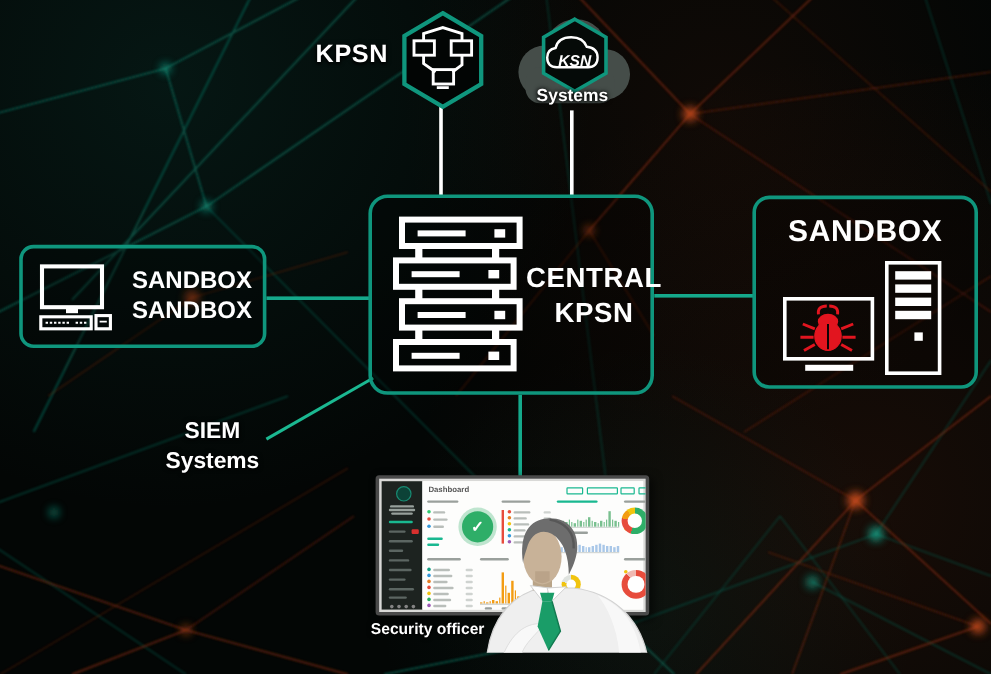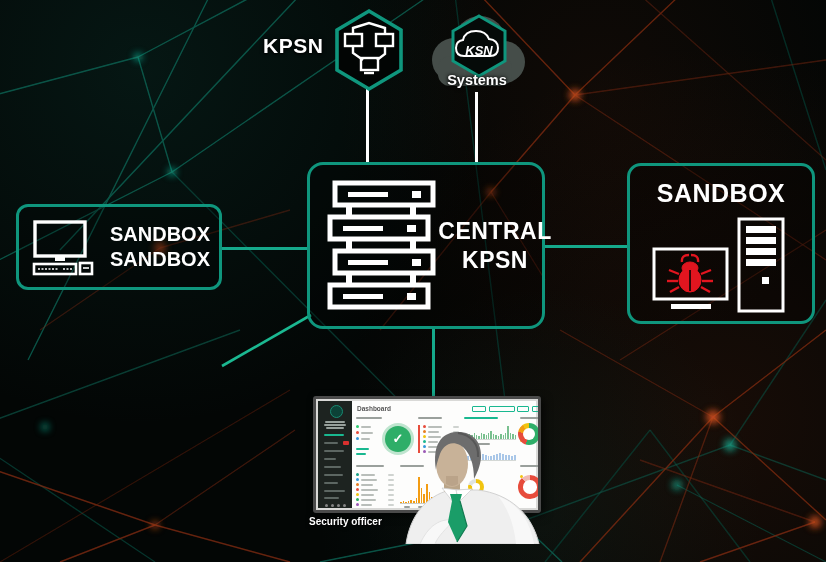--- a/index.html
+++ b/index.html
@@ -234,20 +234,24 @@
       <g fill="#ffffff">
         <rect x="10" y="10" width="30" height="7"></rect>
         <rect x="10" y="21" width="30" height="7"></rect>
         <rect x="10" y="32" width="30" height="7"></rect>
         <rect x="10" y="43" width="30" height="7"></rect>
         <rect x="26" y="61" width="7" height="7"></rect>
       </g>
     </svg>
   </div>
 
+  <div class="lbl" style="left:118px;top:347px;width:118px;text-align:center;font-size:19px;line-height:25px;">
+    <div>SIEM</div>
+    <div>Systems</div>
+  </div>
 
   <div id="dash">
     <div id="dash-side">
       <div class="sdot" style="left:12px;top:4px;width:11px;height:11px;background:#0c4237;border:1px solid #188a72"></div>
       <div class="sbar" style="left:7px;top:20px;width:20px;height:1.5px;background:#97a09b"></div>
       <div class="sbar" style="left:6px;top:23px;width:22px;height:1.5px;background:#97a09b"></div>
       <div class="sbar" style="left:8px;top:26px;width:18px;height:1.5px;background:#97a09b"></div>
       <div class="sbar" style="left:6px;top:33px;width:20px;background:#19b890"></div>
       <div class="sbar" style="left:6px;top:41px;width:14px"></div>
       <div class="sdot" style="left:25px;top:40px;width:6px;height:3.5px;border-radius:1px;background:#d9302e"></div>
@@ -479,15 +483,15 @@
     <ellipse cx="54" cy="38" rx="16" ry="23" fill="#c8b298"></ellipse>
     <path d="M48,58 Q54,62 60,58 L60,50 L48,50 Z" fill="#b09a7e" opacity="0.6"></path>
     <path d="M38,44 C34,18 44,7 58,6 C75,5 84,16 83,32 C82,41 79,47 76,53 C76,38 72,25 62,19 C52,14 44,20 41,31 C39,37 38,40 38,44 Z" fill="#6d6d6d"></path>
     <path d="M60,7 C73,9 81,18 80,31" fill="none" stroke="#575757" stroke-width="2"></path>
     <polygon points="44,62 55,76 60,64" fill="#ffffff" stroke="#cfcfcf" stroke-width="0.8"></polygon>
     <polygon points="74,63 61,76 58,64" fill="#ffffff" stroke="#cfcfcf" stroke-width="0.8"></polygon>
     <polygon points="52,68 64,68 62,75 54,75" fill="#1a9d68"></polygon>
     <polygon points="54,75 62,75 69,100 59,116 50,96" fill="#1a9d68"></polygon>
     <path d="M62,75 L69,100 L59,116" fill="none" stroke="#127a50" stroke-width="1.2"></path>
   </svg>
-  <div class="lbl" style="left:309px;top:516px;font-size:10px;z-index:7;">Security officer</div>
+  <div class="lbl" style="left:309px;top:516px;font-size:13px;z-index:7;">Security officer</div>
 
 </div>
 
 </body></html>

